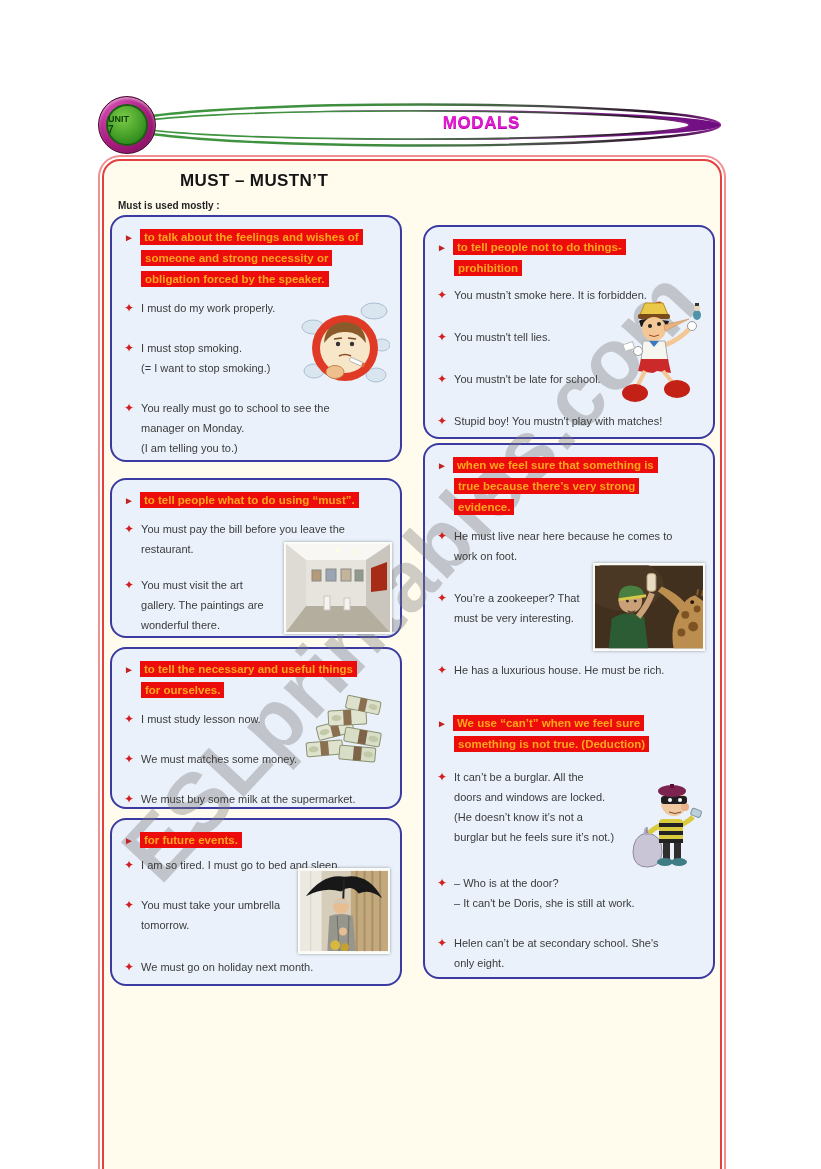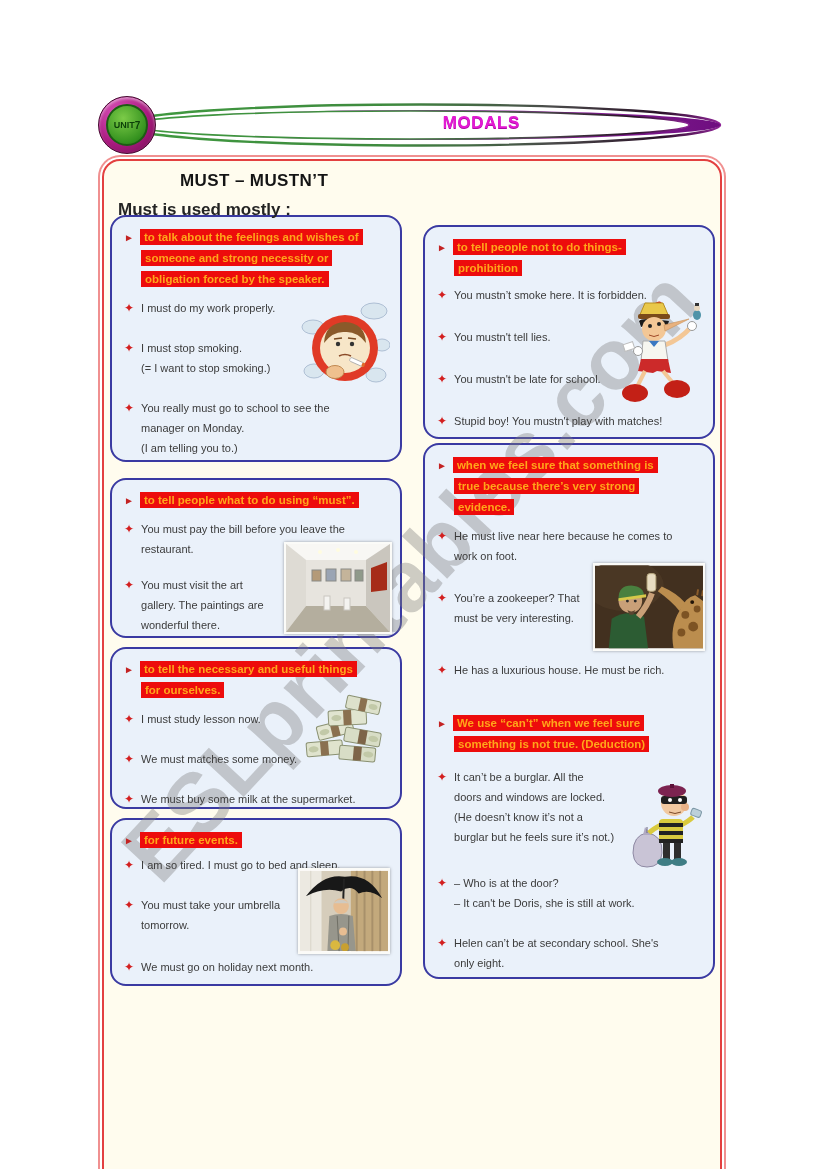--- a/index.html
+++ b/index.html
@@ -16,32 +16,32 @@
   }
   .unit-badge{
     position:absolute;left:98px;top:96px;width:56px;height:56px;border-radius:50%;
     background:radial-gradient(circle at 35% 32%,#e055c0 0%,#a81a7e 55%,#6d0f4e 100%);
     border:1px solid #45082f;display:flex;align-items:center;justify-content:center;z-index:4;
     box-shadow:inset 0 2px 3px rgba(255,255,255,.5);
   }
   .unit-inner{
     width:38px;height:38px;border-radius:50%;
     background:radial-gradient(circle at 40% 32%,#7ccb48 0%,#35921f 70%,#206612 100%);
-    border:2px solid #1c5c14;display:flex;flex-direction:row;align-items:center;justify-content:center;
+    border:2px solid #1c5c14;display:flex;flex-direction:column;justify-content:center;
   }
   .unit-word{font-size:9px;font-weight:bold;color:#0b3f08;line-height:9px;}
   .unit-num{font-size:10px;font-weight:bold;color:#0b3f08;line-height:11px;}
   
   .container{
     position:absolute;left:102px;top:159px;width:620px;height:1077px;box-sizing:border-box;
     background:#fffcee;border:2px solid #e34040;border-radius:18px;
     box-shadow:0 0 0 2px #ffffff, 0 0 0 4px #f09090;
   }
   .page-title{position:absolute;left:76px;top:10px;font-size:17px;font-weight:bold;color:#141414;letter-spacing:.4px;z-index:6;}
-  .page-subtitle{position:absolute;left:14px;top:39px;font-size:17px;font-weight:bold;color:#242424;z-index:6;}
+  .page-subtitle{position:absolute;left:14px;top:39px;font-size:10px;font-weight:bold;color:#242424;z-index:6;}
   
   .box{
     position:absolute;box-sizing:border-box;width:292px;
     background:#eaf1fa;border:2px solid #3a3aa2;border-radius:16px;padding:10px 12px;
   }
   #boxL1{left:6px;top:54px;height:247px;}
   #boxL2{left:6px;top:317px;height:160px;}
   #boxL3{left:6px;top:486px;height:162px;}
   #boxL4{left:6px;top:657px;height:168px;}
   #boxR1{left:319px;top:64px;height:214px;}

